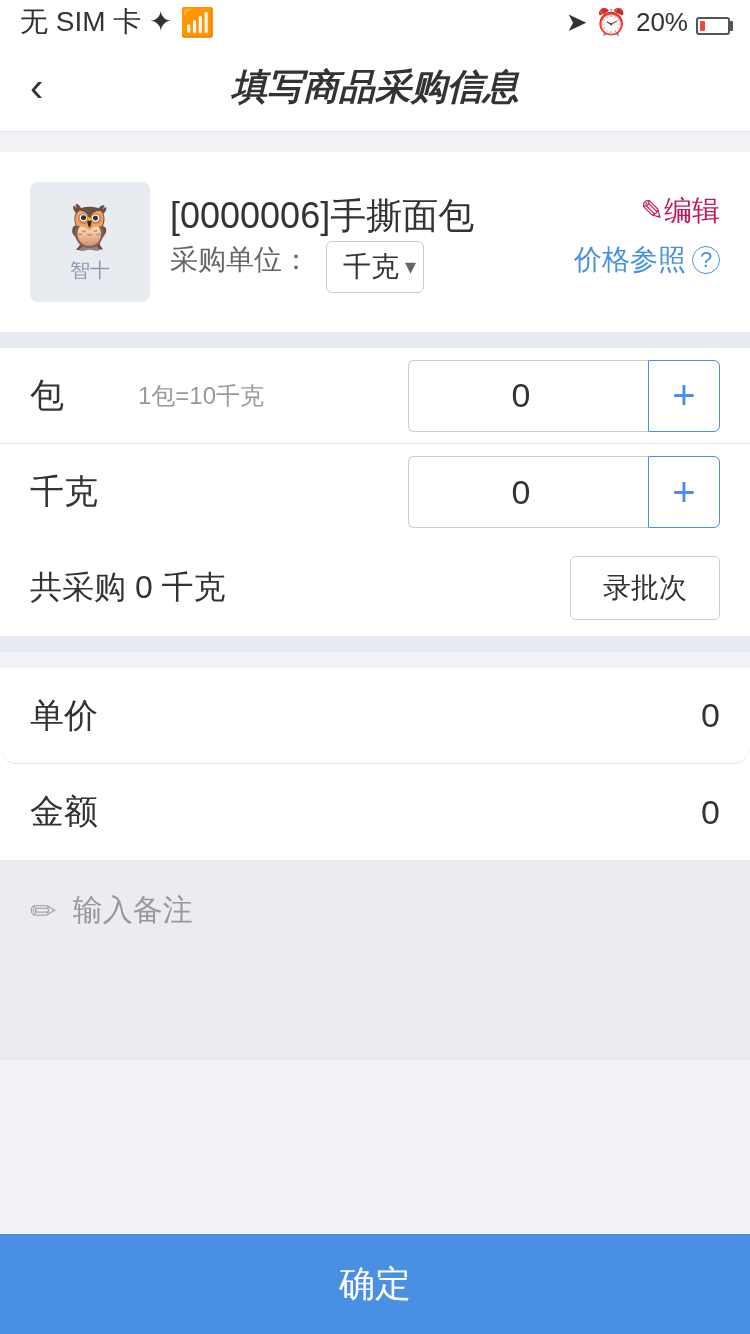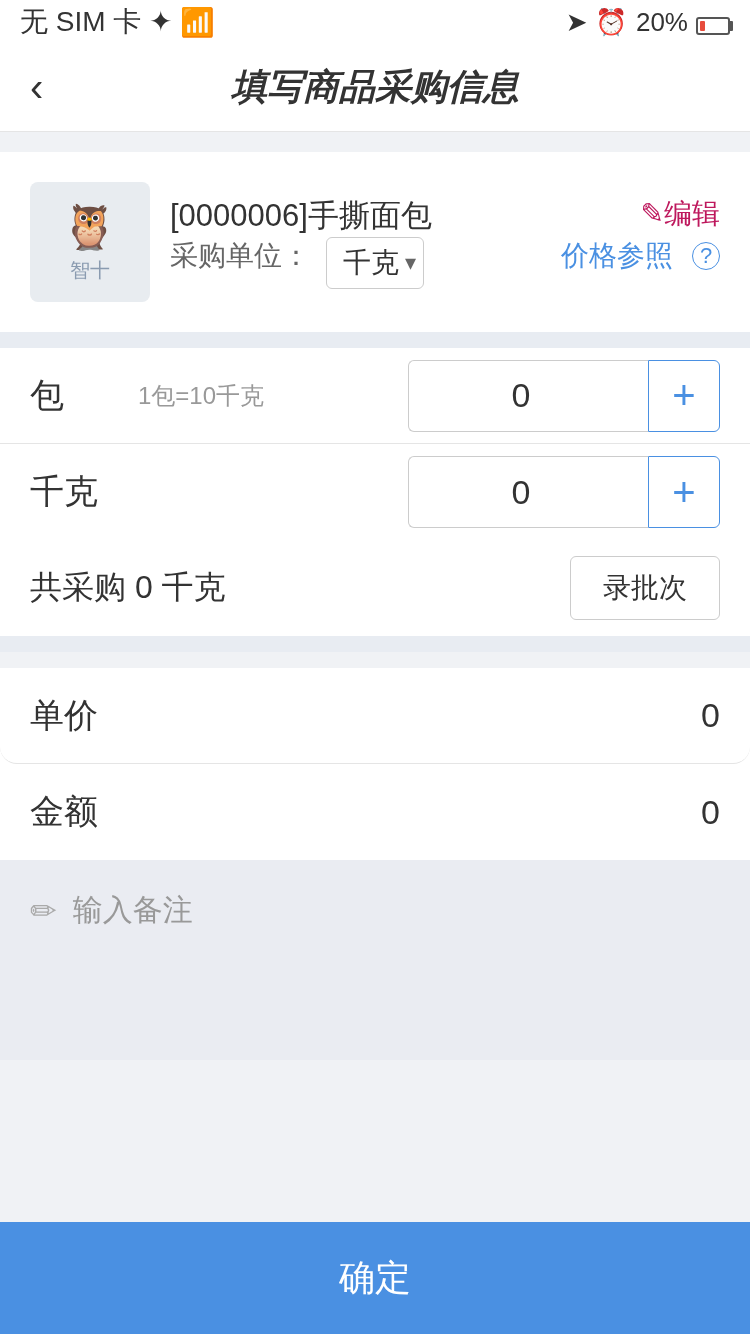--- a/index.html
+++ b/index.html
@@ -83,21 +83,21 @@
       justify-content: center;
       color: #8a9bb0;
       font-size: 22px;
     }
     .owl-icon {
       font-size: 44px;
       color: #8a9bb0;
     }
     .product-info { flex: 1; }
     .product-name {
-      font-size: 31px;
+      font-size: 36px;
       color: #333;
       font-weight: 500;
     }
     .product-unit-row {
       display: flex;
       align-items: flex-start;
       gap: 16px;
     }
     .unit-label { font-size: 28px; color: #666; }
     .unit-select {
@@ -128,21 +128,21 @@
       font-size: 22px;
       color: #666;
       pointer-events: none;
     }
     .price-ref {
       margin-left: auto;
       color: #4a90e2;
       font-size: 28px;
       display: flex;
       align-items: center;
-      gap: 19px;
+      gap: 6px;
     }
     .edit-link {
       color: #be185d;
       font-size: 28px;
       display: flex;
       align-items: center;
       gap: 6px;
       margin-left: auto;
     }
 
@@ -268,21 +268,21 @@
       font-size: 30px;
     }
     .pencil-icon { font-size: 32px; color: #aaa; }
 
     
     .bottom-btn {
       position: fixed;
       bottom: 0;
       left: 0;
       width: 750px;
-      height: 112px;
+      height: 100px;
       background: #4a90e2;
       color: #fff;
       font-size: 36px;
       font-weight: 500;
       border: none;
       outline: none;
       cursor: pointer;
       display: flex;
       align-items: center;
       justify-content: center;

